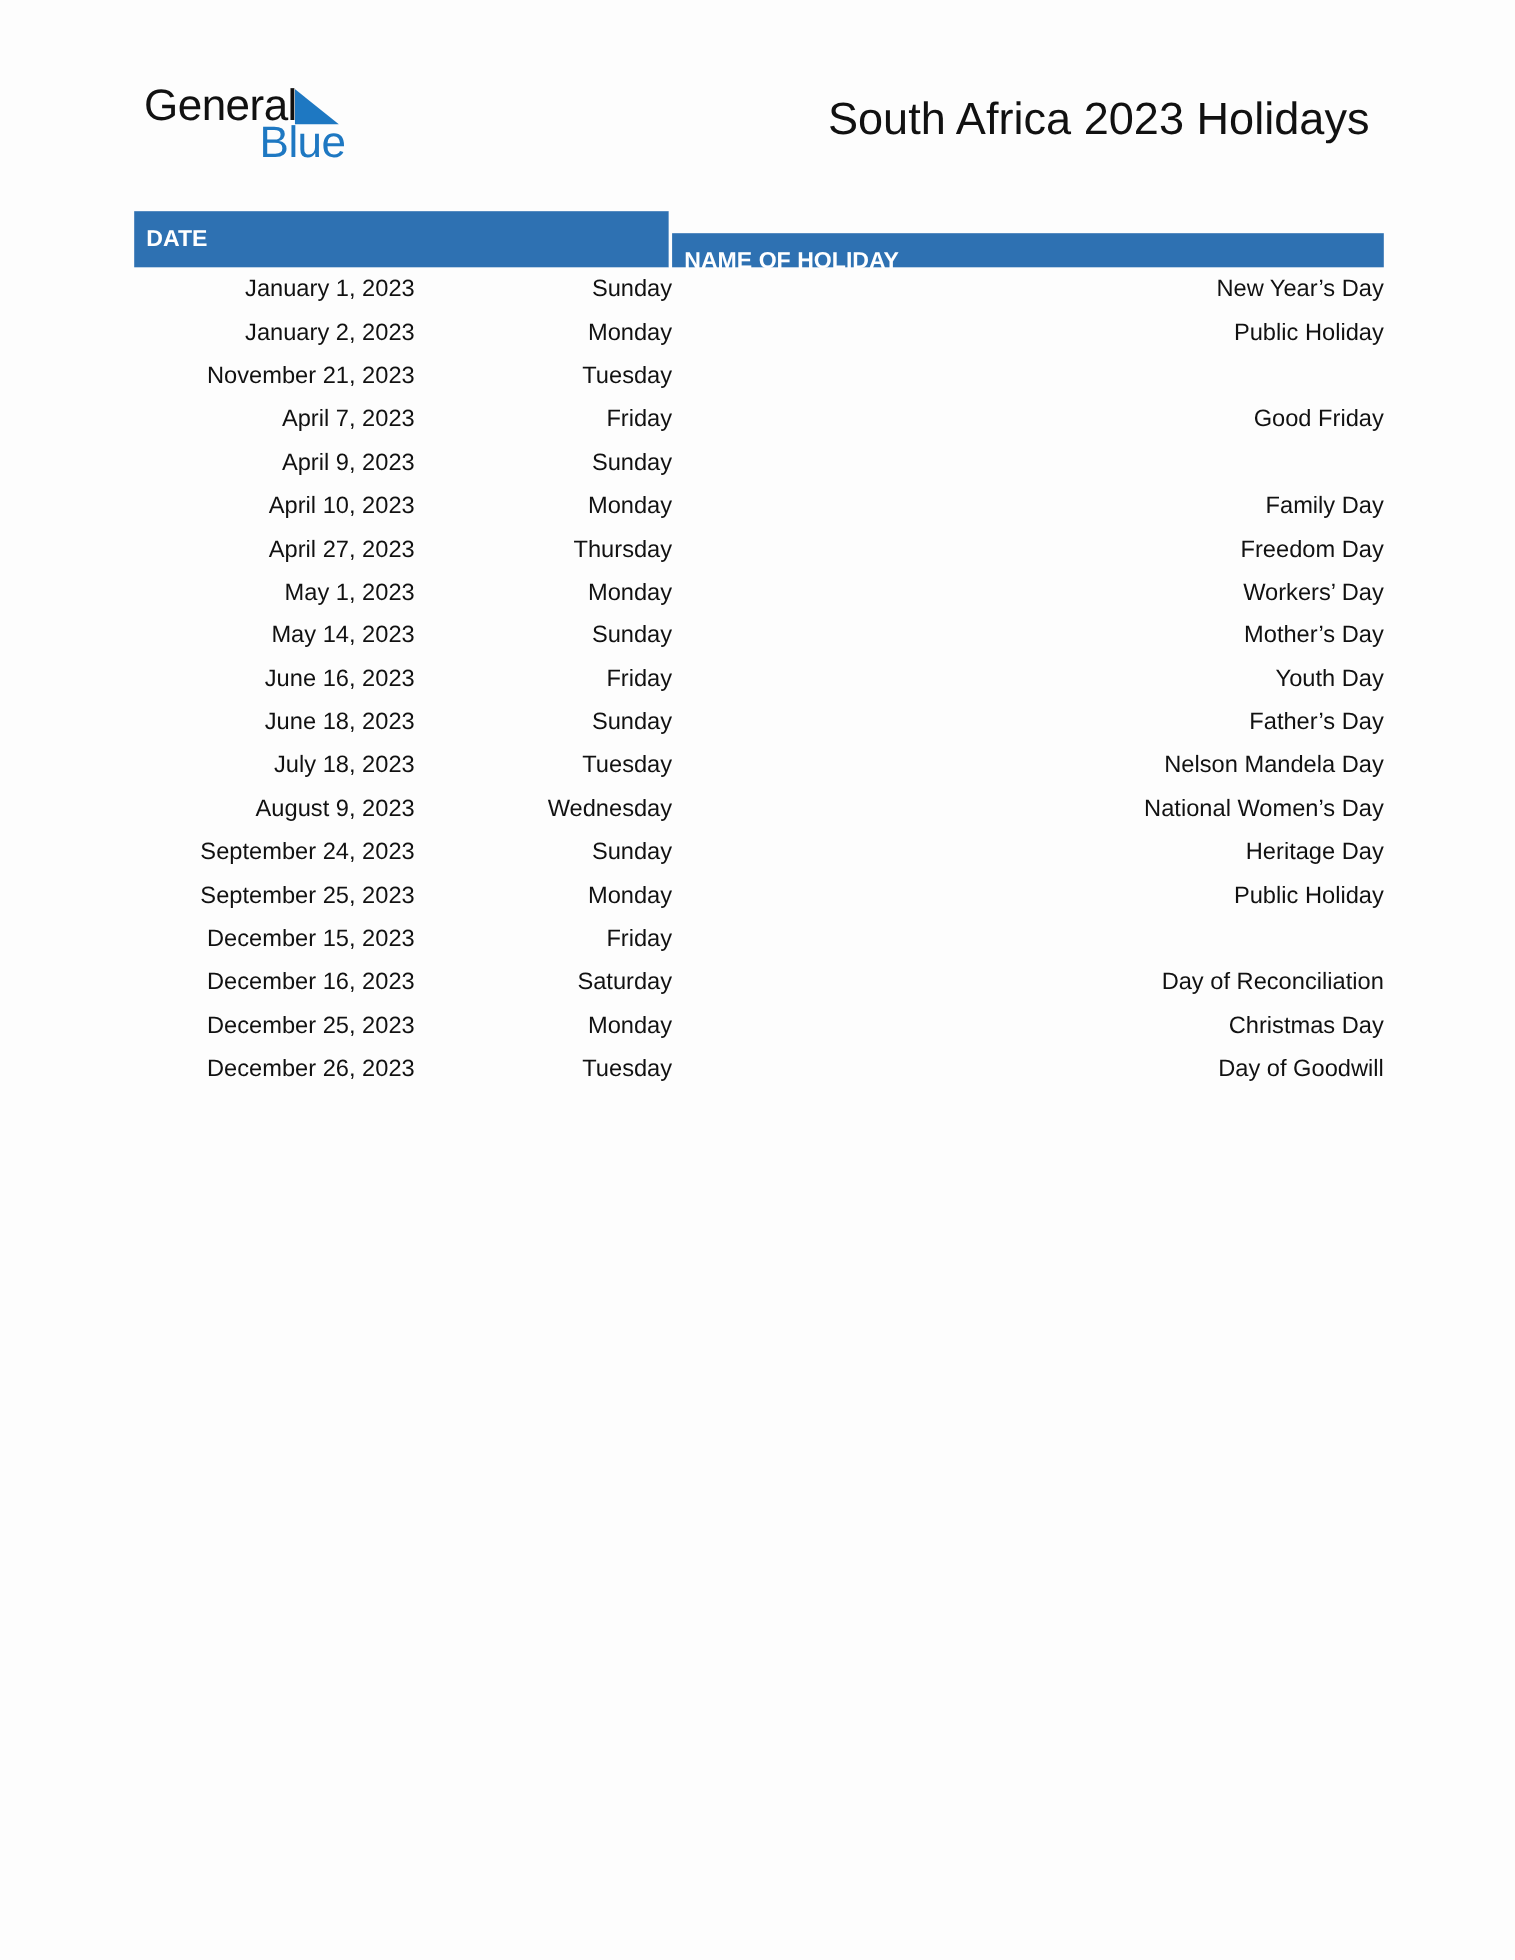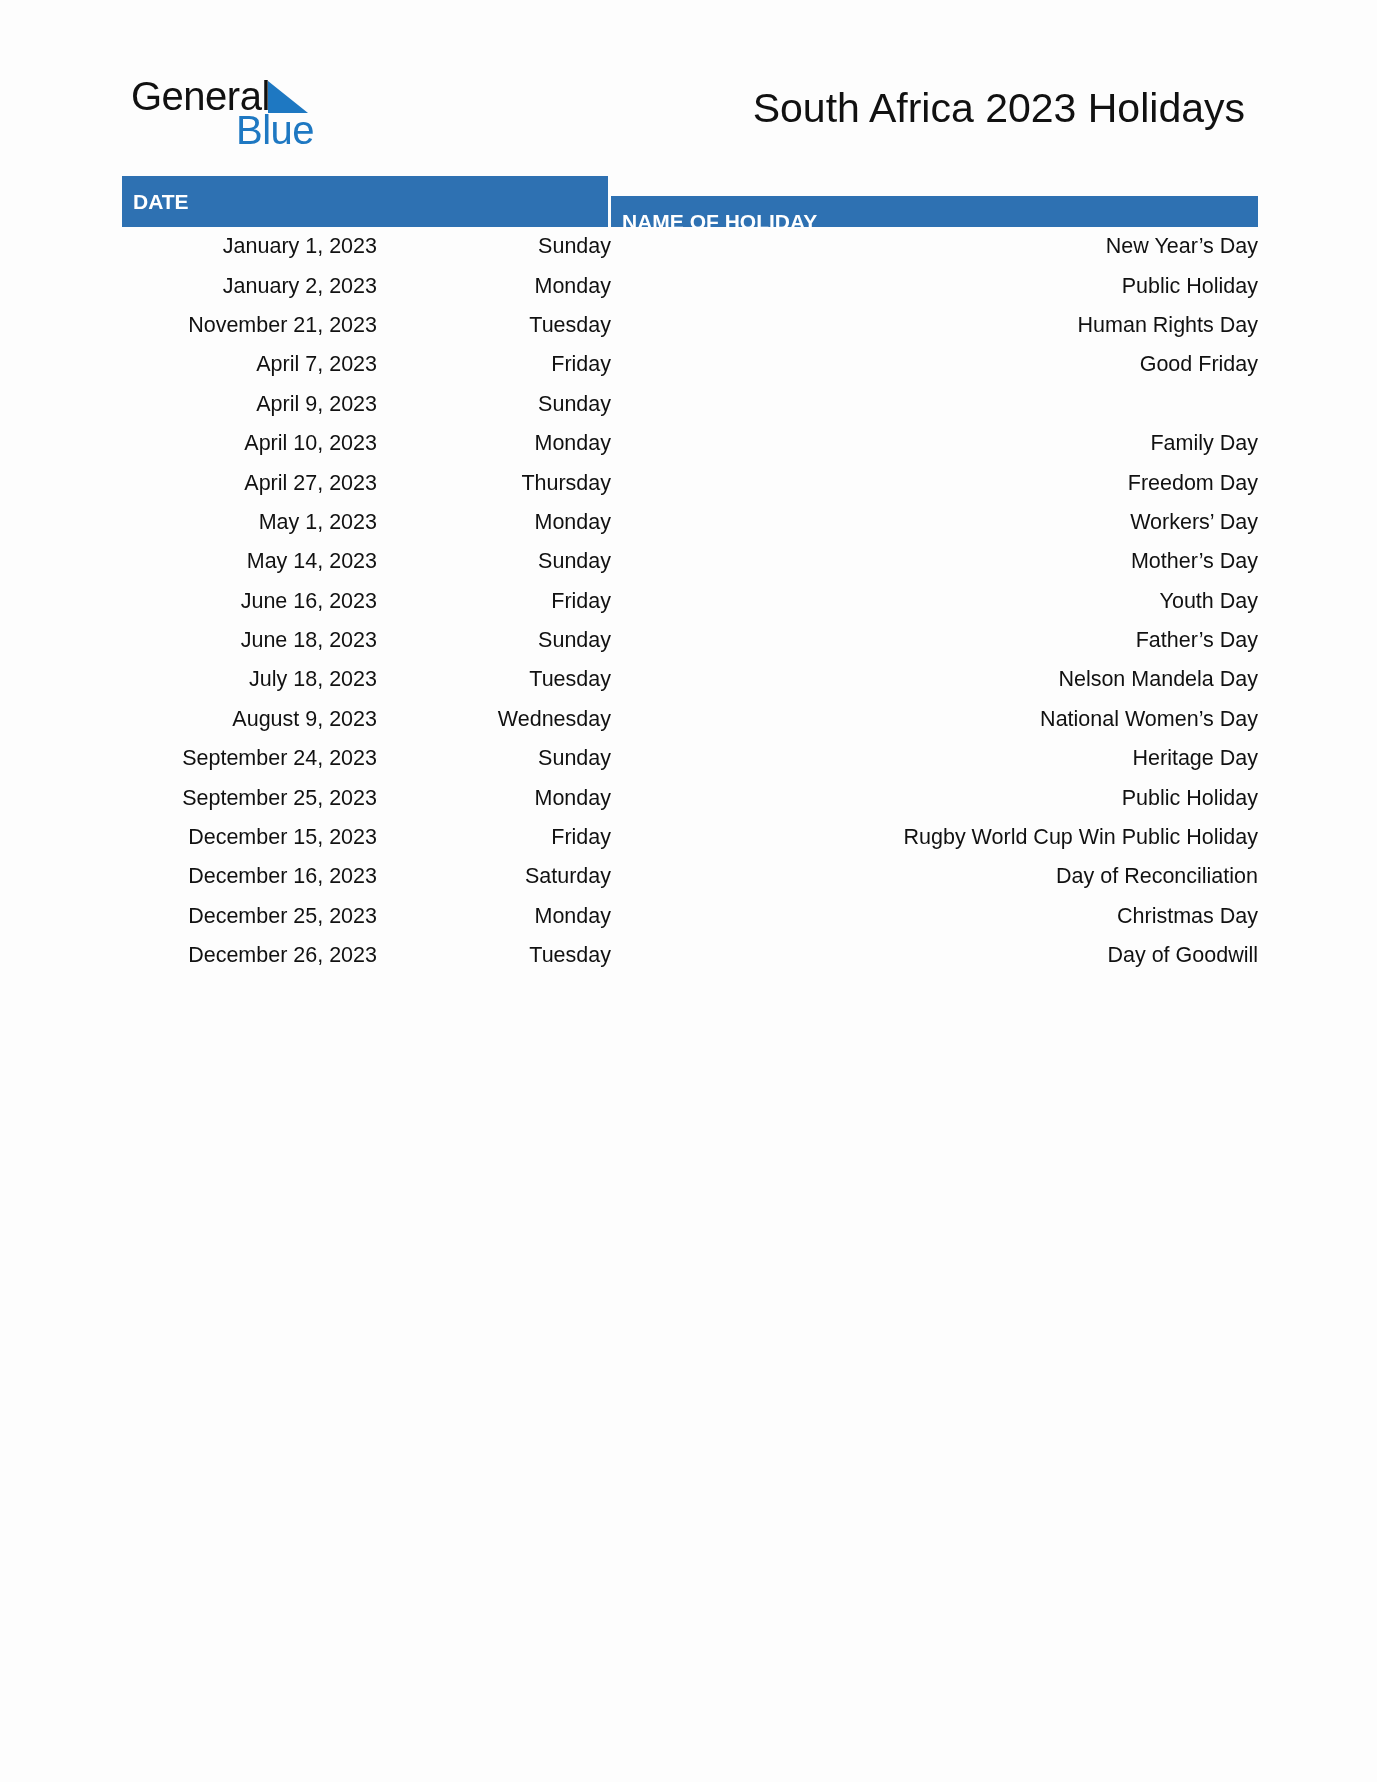--- a/index.html
+++ b/index.html
@@ -51,21 +51,21 @@
       top: 84px;
       font-size: 41px;
       line-height: 48px;
       color: #111111;
       white-space: nowrap;
       text-align: right;
     }
     .table {
       position: absolute;
       left: 122px;
-      top: 176px;
+      top: 192px;
       width: 1136px;
     }
     .thead {
       display: flex;
       height: 51px;
     }
     .th {
       background: #2e71b2;
       color: #ffffff;
       font-weight: bold;
@@ -119,21 +119,20 @@
         <div class="cell-name">New Year’s Day</div>
       </div>
       <div class="row">
         <div class="cell-date">January 2, 2023</div>
         <div class="cell-day">Monday</div>
         <div class="cell-name">Public Holiday</div>
       </div>
       <div class="row">
         <div class="cell-date">November 21, 2023</div>
         <div class="cell-day">Tuesday</div>
-        <div class="cell-name">Human Rights Day</div>
       </div>
       <div class="row">
         <div class="cell-date">April 7, 2023</div>
         <div class="cell-day">Friday</div>
         <div class="cell-name">Good Friday</div>
       </div>
       <div class="row">
         <div class="cell-date">April 9, 2023</div>
         <div class="cell-day">Sunday</div>
       </div>
@@ -183,21 +182,20 @@
         <div class="cell-name">Heritage Day</div>
       </div>
       <div class="row">
         <div class="cell-date">September 25, 2023</div>
         <div class="cell-day">Monday</div>
         <div class="cell-name">Public Holiday</div>
       </div>
       <div class="row">
         <div class="cell-date">December 15, 2023</div>
         <div class="cell-day">Friday</div>
-        <div class="cell-name">Rugby World Cup Win Public Holiday</div>
       </div>
       <div class="row">
         <div class="cell-date">December 16, 2023</div>
         <div class="cell-day">Saturday</div>
         <div class="cell-name">Day of Reconciliation</div>
       </div>
       <div class="row">
         <div class="cell-date">December 25, 2023</div>
         <div class="cell-day">Monday</div>
         <div class="cell-name">Christmas Day</div>

